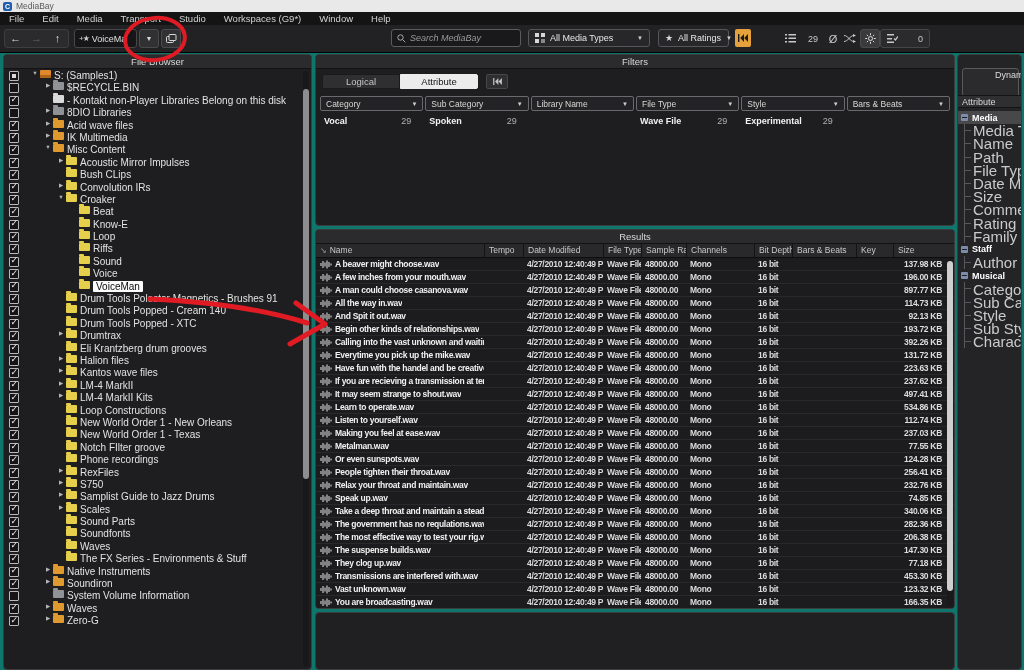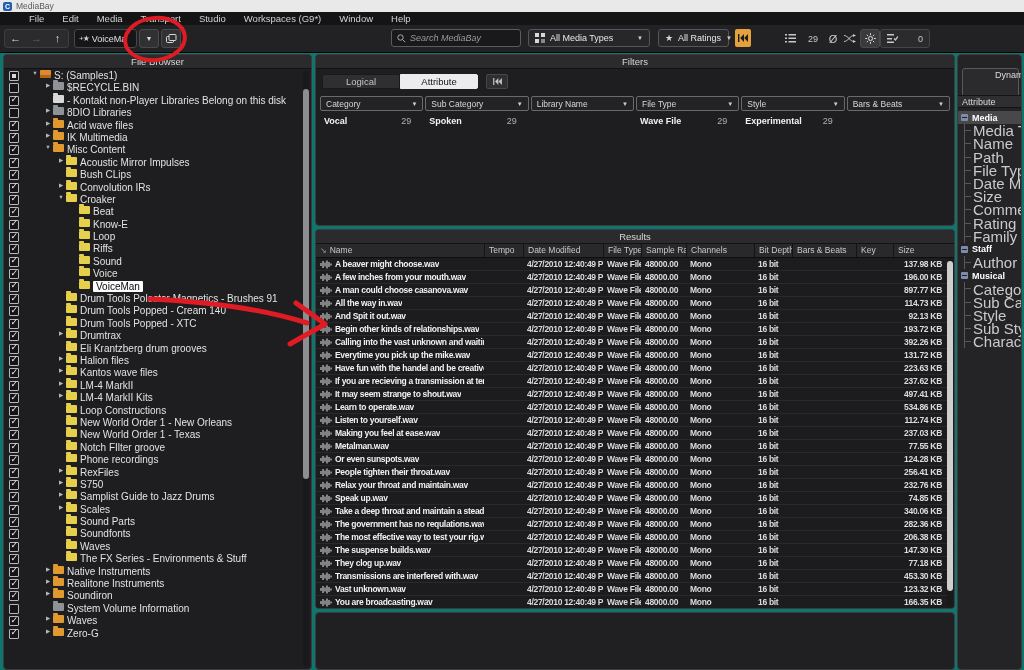--- a/index.html
+++ b/index.html
@@ -9,21 +9,21 @@
 
   
   .titlebar { position:absolute; left:0; top:0; width:1024px; height:12px; background:#e9e9e9;
     display:flex; align-items:center; gap:4px; padding-left:3px; }
   .appicon { width:9px; height:9px; background:#1f5fae; border-radius:2px; color:#fff;
     font-size:7px; line-height:9px; text-align:center; font-weight:bold; }
   .apptitle { font-size:8.5px; color:#5a5a5a; }
 
   
   .menubar { position:absolute; left:0; top:12px; width:1024px; height:13px; background:#141414;
-    display:flex; align-items:center; padding-left:20px; }
+    display:flex; align-items:center; padding-left:0; }
   .menu-item { font-size:9.5px; color:#d2d2d2; padding:0 9px; cursor:default; }
 
   
   .toolbar { position:absolute; left:0; top:25px; width:1024px; height:28px; background:#222224;
     border-bottom:1px solid #000; }
   .tb { position:absolute; top:4px; height:19px; display:flex; align-items:center; }
   .navgroup { left:4px; background:#2b2b2d; border:1px solid #3e3e40; border-radius:3px; }
   .navbtn { width:21px; text-align:center; font-size:11px; color:#ddd; line-height:17px; }
   .navbtn.dim { color:#666; }
   .presetbox { left:74px; background:#161618; border:1px solid #47474a; border-radius:3px;
@@ -539,27 +539,20 @@
           <span class="indent" style="width: 39px;"></span>
           <span class="arrow">▶</span>
           <span class="folder f-orange"></span>
           <span class="tlabel">Native Instruments</span>
         </div>
         <div class="trow">
           <span class="cbx checked"></span>
           <span class="indent" style="width: 39px;"></span>
           <span class="arrow">▶</span>
           <span class="folder f-orange"></span>
-          <span class="tlabel">Realitone Instruments</span>
-        </div>
-        <div class="trow">
-          <span class="cbx checked"></span>
-          <span class="indent" style="width: 39px;"></span>
-          <span class="arrow">▶</span>
-          <span class="folder f-orange"></span>
           <span class="tlabel">Soundiron</span>
         </div>
         <div class="trow">
           <span class="cbx "></span>
           <span class="indent" style="width: 39px;"></span>
           <span class="arrow"></span>
           <span class="folder f-gray"></span>
           <span class="tlabel">System Volume Information</span>
         </div>
         <div class="trow">

